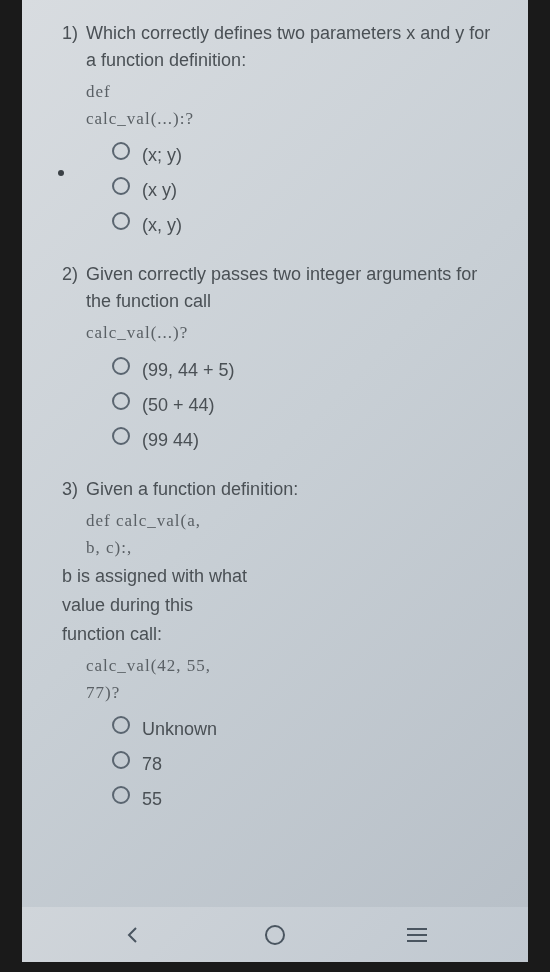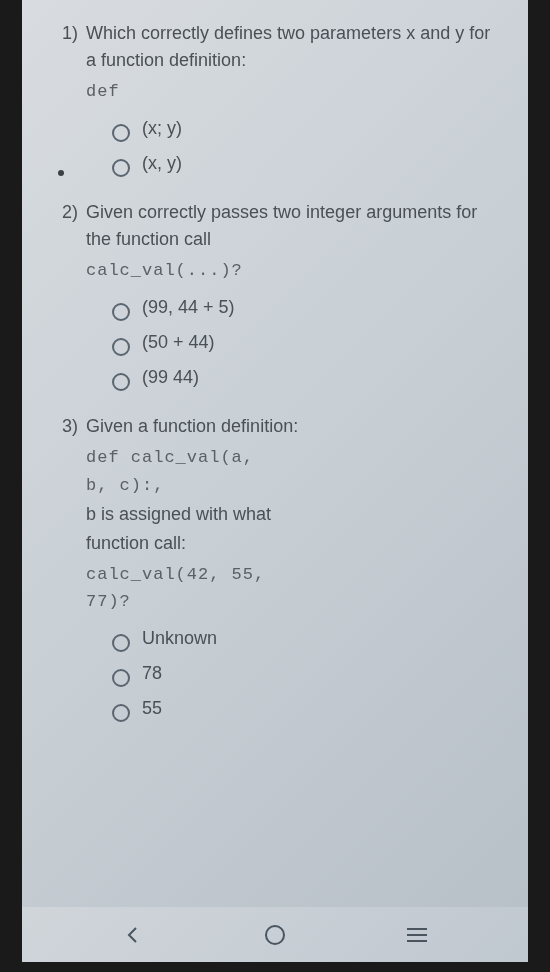--- a/index.html
+++ b/index.html
@@ -33,53 +33,52 @@
       display: flex;
       gap: 8px;
     }
     .q-num {
       flex-shrink: 0;
     }
     .q-text {
       flex: 1;
     }
     .code {
-      font-family: Liberation Mono, monospace;
+      font-family: Liberation Serif, serif;
       letter-spacing: 1px;
       color: #5a6065;
       font-size: 17px;
     }
     .code-block {
       margin-left: 24px;
       margin-top: 4px;
       line-height: 1.6;
     }
     .options {
       margin-left: 50px;
       margin-top: 10px;
     }
     .option {
       display: flex;
-      align-items: flex-end;
+      align-items: flex-start;
       gap: 12px;
       margin-bottom: 8px;
     }
     .radio {
       width: 18px;
       height: 18px;
       border: 2px solid #5a6570;
       border-radius: 50%;
       flex-shrink: 0;
       background: transparent;
     }
     .opt-text {
       font-size: 18px;
     }
     .inline-text {
-      margin-left: 24px;
       margin-top: 2px;
     }
     .bottom-nav {
       height: 55px;
       background: linear-gradient(135deg, #d0d5da 0%, #c0c8d0 100%);
       margin: 0 22px 10px 22px;
       display: flex;
       align-items: center;
       justify-content: space-around;
       padding: 0 40px;
@@ -117,25 +116,30 @@
 <div class="screen">
   <div class="dot"></div>
 
   <div class="question">
     <div class="q-header">
       <span class="q-num">1)</span>
       <span class="q-text">Which correctly defines two parameters x and y for a function definition:</span>
     </div>
     <div class="code-block">
       <div class="code">def</div>
+      <div class="code">calc_val(...):?</div>
     </div>
     <div class="options">
       <div class="option">
         <div class="radio"></div>
         <span class="opt-text">(x; y)</span>
+      </div>
+      <div class="option">
+        <div class="radio"></div>
+        <span class="opt-text">(x y)</span>
       </div>
       <div class="option">
         <div class="radio"></div>
         <span class="opt-text">(x, y)</span>
       </div>
     </div>
   </div>
 
   <div class="question">
     <div class="q-header">
@@ -164,20 +168,21 @@
   <div class="question">
     <div class="q-header">
       <span class="q-num">3)</span>
       <span class="q-text">Given a function definition:</span>
     </div>
     <div class="code-block">
       <div class="code">def calc_val(a,</div>
       <div class="code">b, c):,</div>
     </div>
     <div class="inline-text">b is assigned with what</div>
+    <div class="inline-text">value during this</div>
     <div class="inline-text">function call:</div>
     <div class="code-block">
       <div class="code">calc_val(42, 55,</div>
       <div class="code">77)?</div>
     </div>
     <div class="options">
       <div class="option">
         <div class="radio"></div>
         <span class="opt-text">Unknown</span>
       </div>

